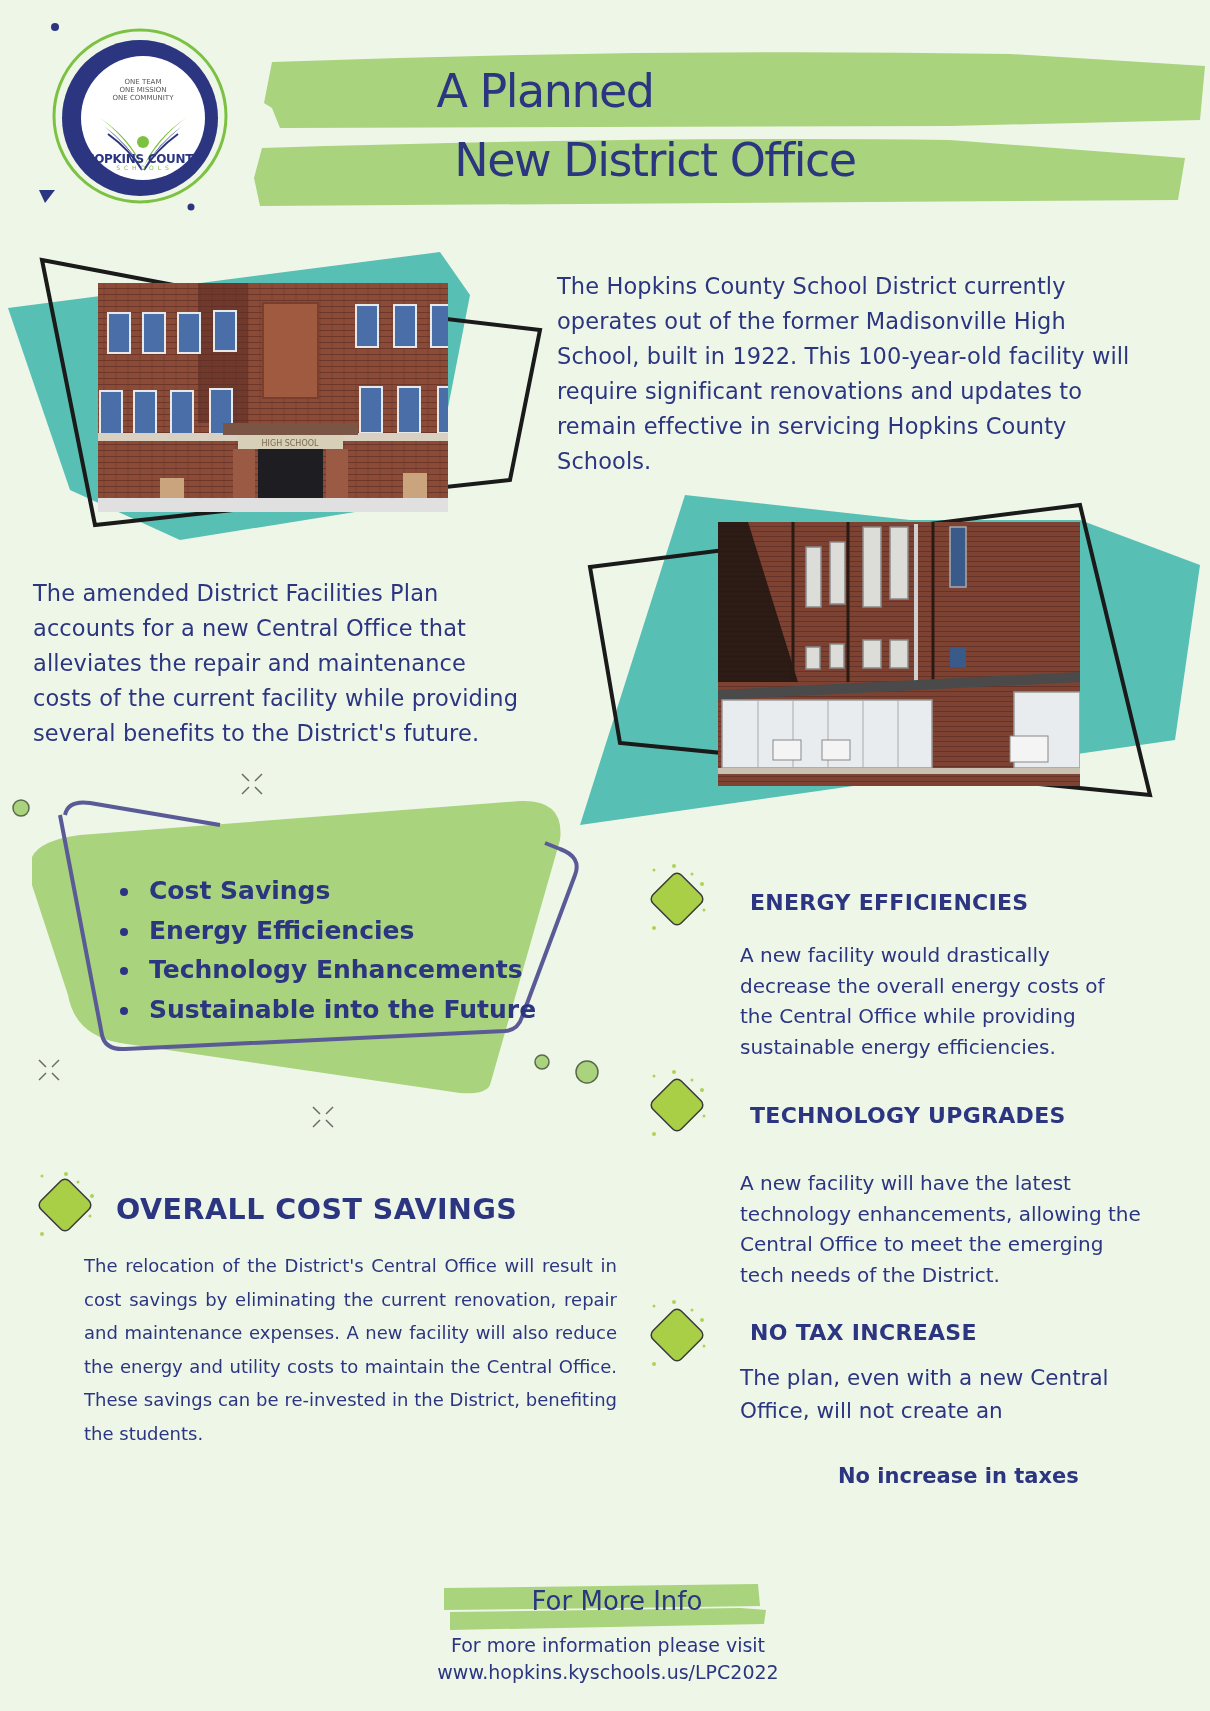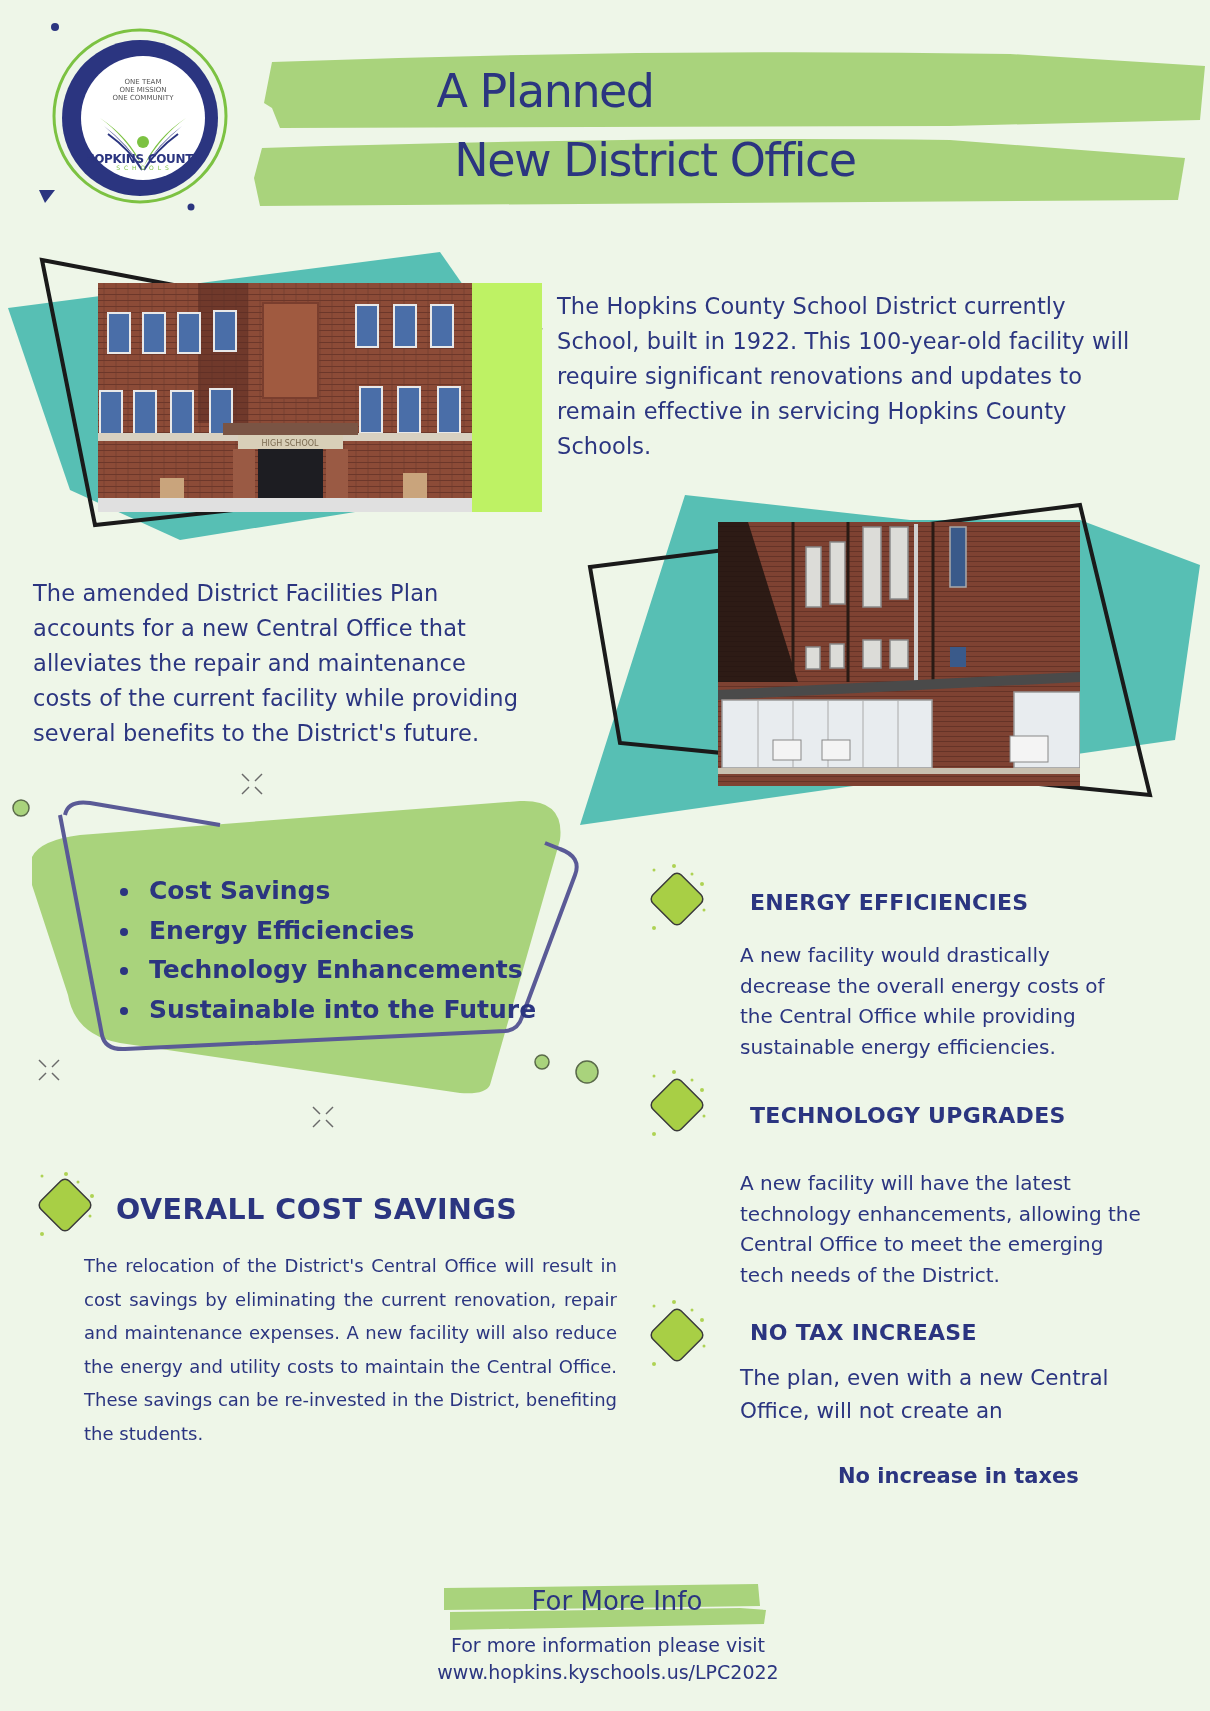--- a/index.html
+++ b/index.html
@@ -102,21 +102,21 @@
   <path d="M22 14 Q400 0 760 6 L955 18 L950 72 L700 78 L30 80 L22 60 L14 55 Z" fill="#a9d37c"></path>
   <path d="M12 100 Q400 88 700 92 L935 110 L928 152 L10 158 L4 130 Z" fill="#a9d37c"></path>
 </svg>
 <div class="title-line" style="top:64px;left:-60px;">A Planned</div>
 <div class="title-line" style="top:133px;left:50px;">New District Office</div>
 
 <svg class="abs" style="left:0;top:250px" width="540" height="300">
   <polygon points="8,58 440,2 470,45 430,250 180,290 70,240" fill="#57bfb4"></polygon>
   <polygon points="42,10 200,40 540,80 510,230 95,275" fill="none" stroke="#1a1a1a" stroke-width="4"></polygon>
 </svg>
-<div class="photo" style="left:98px;top:283px;width:444px;height:229px;background:#bef264;">
+<div class="photo" style="left:98px;top:283px;width:350px;height:229px;background:#bef264;">
   <svg width="374" height="229">
     <rect width="374" height="229" fill="#8a4a36"></rect>
     <rect x="0" y="0" width="374" height="229" fill="url(#brick1)"></rect>
     <defs>
       <pattern id="brick1" width="12" height="6" patternUnits="userSpaceOnUse">
         <rect width="12" height="6" fill="#8c4b37"></rect>
         <line x1="0" y1="5.5" x2="12" y2="5.5" stroke="#6c372a" stroke-width="1"></line>
         <line x1="6" y1="0" x2="6" y2="5" stroke="#6c372a" stroke-width="0.6"></line>
       </pattern>
     </defs>
@@ -144,22 +144,23 @@
     <text x="192" y="163" font-size="8" fill="#7a6a50" text-anchor="middle" font-family="DejaVu Sans, sans-serif">HIGH SCHOOL</text>
     <rect x="160" y="166" width="65" height="63" fill="#1d1d22"></rect>
     <rect x="135" y="166" width="22" height="63" fill="#9a5a44"></rect>
     <rect x="228" y="166" width="22" height="63" fill="#9a5a44"></rect>
     <rect x="62" y="195" width="24" height="34" fill="#c9a47c"></rect>
     <rect x="305" y="190" width="24" height="39" fill="#c9a47c"></rect>
     <rect x="0" y="215" width="374" height="14" fill="#e0e0e0"></rect>
   </svg>
 </div>
 
-<div class="body-text" style="left:557px;top:269px;width:640px;margin-top:20px;">
+<div class="body-text" style="left:557px;top:269px;width:640px;">
   <div>The Hopkins County School District currently</div>
+  <div>operates out of the former Madisonville High</div>
   <div>School, built in 1922. This 100-year-old facility will</div>
   <div>require significant renovations and updates to</div>
   <div>remain effective in servicing Hopkins County</div>
   <div>Schools.</div>
 </div>
 
 <svg class="abs" style="left:580px;top:495px" width="620" height="340">
   <polygon points="105,0 330,25 500,25 620,70 595,245 0,330" fill="#57bfb4"></polygon>
   <polygon points="10,72 500,10 570,300 40,248" fill="none" stroke="#1a1a1a" stroke-width="4"></polygon>
 </svg>

